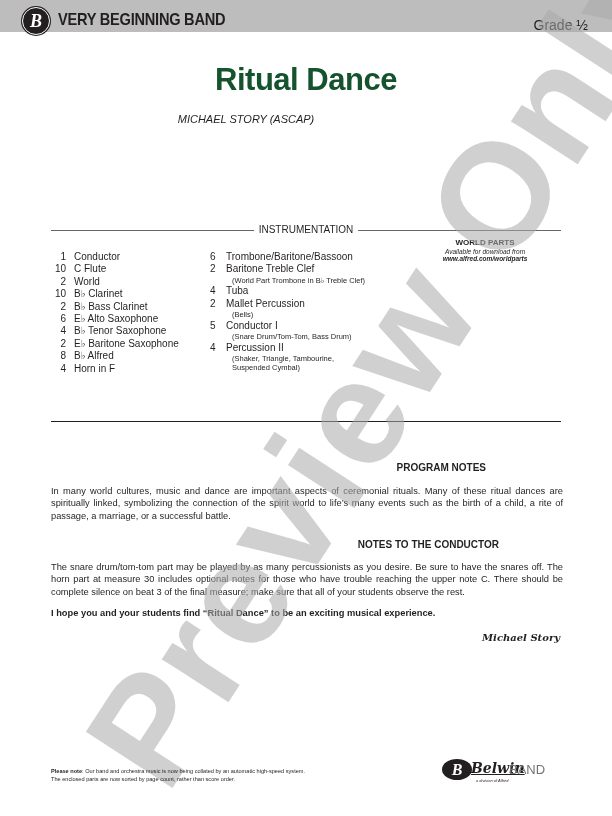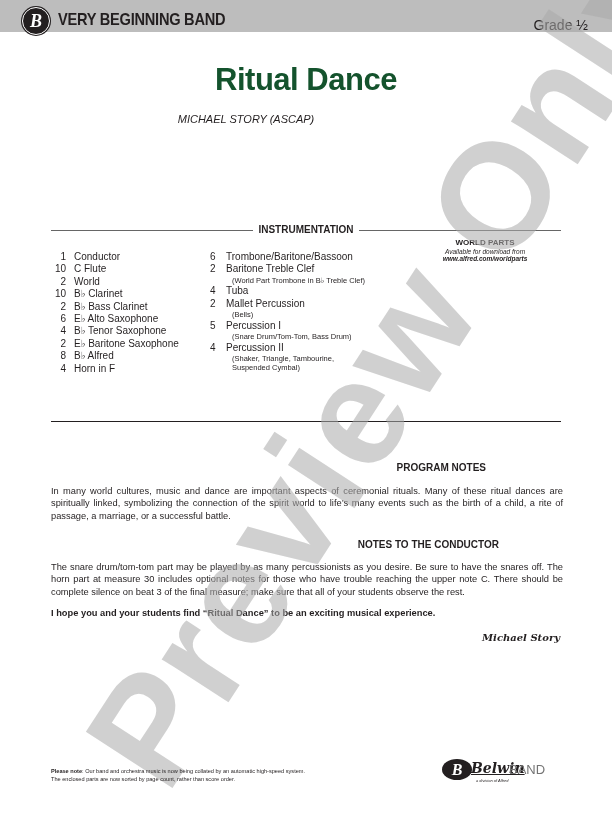--- a/index.html
+++ b/index.html
@@ -34,21 +34,21 @@
   .composer {
     position: absolute; left: 0; width: 492px; top: 113px; text-align: center;
     font-style: italic; font-size: 11px; color: #231f20;
   }
   .section-rule {
     position: absolute; left: 51px; width: 510px; top: 230px; height: 0;
     border-top: 1px solid #666;
   }
   .section-label {
     position: absolute; left: 0; width: 612px; top: 224px; text-align: center;
-    font-weight: bold; font-size: 10px;
+    font-weight: normal; font-size: 10px;
   }
   .section-label span { background: #fff; padding: 0 5px; }
   .col1 { position: absolute; left: 52px; top: 251px; font-size: 10px; line-height: 12.4px; }
   .col1 .row { display: flex; }
   .col1 .qty { width: 14px; text-align: right; margin-right: 8px; }
   .col2 { position: absolute; left: 210px; top: 251px; font-size: 10px; }
   .col2 .item { margin-bottom: 0px; }
   .col2 .row { display: flex; line-height: 12.4px; }
   .col2 .qty { width: 8px; margin-right: 8px; text-align: left; }
   .col2 .sub { font-size: 7.5px; line-height: 9.5px; margin-left: 22px; }
@@ -180,21 +180,21 @@
   <div class="item">
     <div class="row">
         <span class="qty">2</span>
         <span>Mallet Percussion</span>
       </div>
     <div class="sub">(Bells)</div>
   </div>
   <div class="item">
     <div class="row">
         <span class="qty">5</span>
-        <span>Percussion I</span>
+        <span>Conductor I</span>
       </div>
     <div class="sub">(Snare Drum/Tom-Tom, Bass Drum)</div>
   </div>
   <div class="item">
     <div class="row">
         <span class="qty">4</span>
         <span>Percussion II</span>
       </div>
     <div class="sub">(Shaker, Triangle, Tambourine,</div>
     <div class="sub">Suspended Cymbal)</div>

